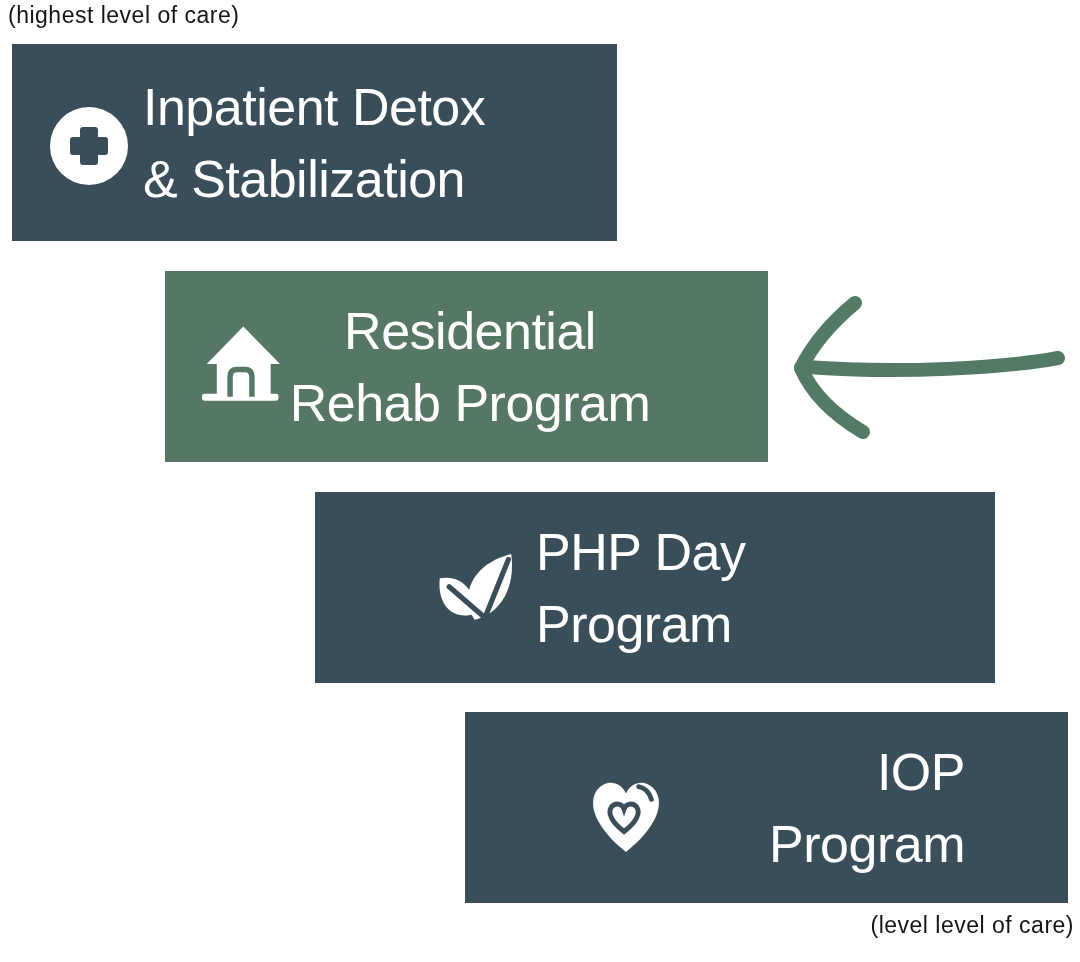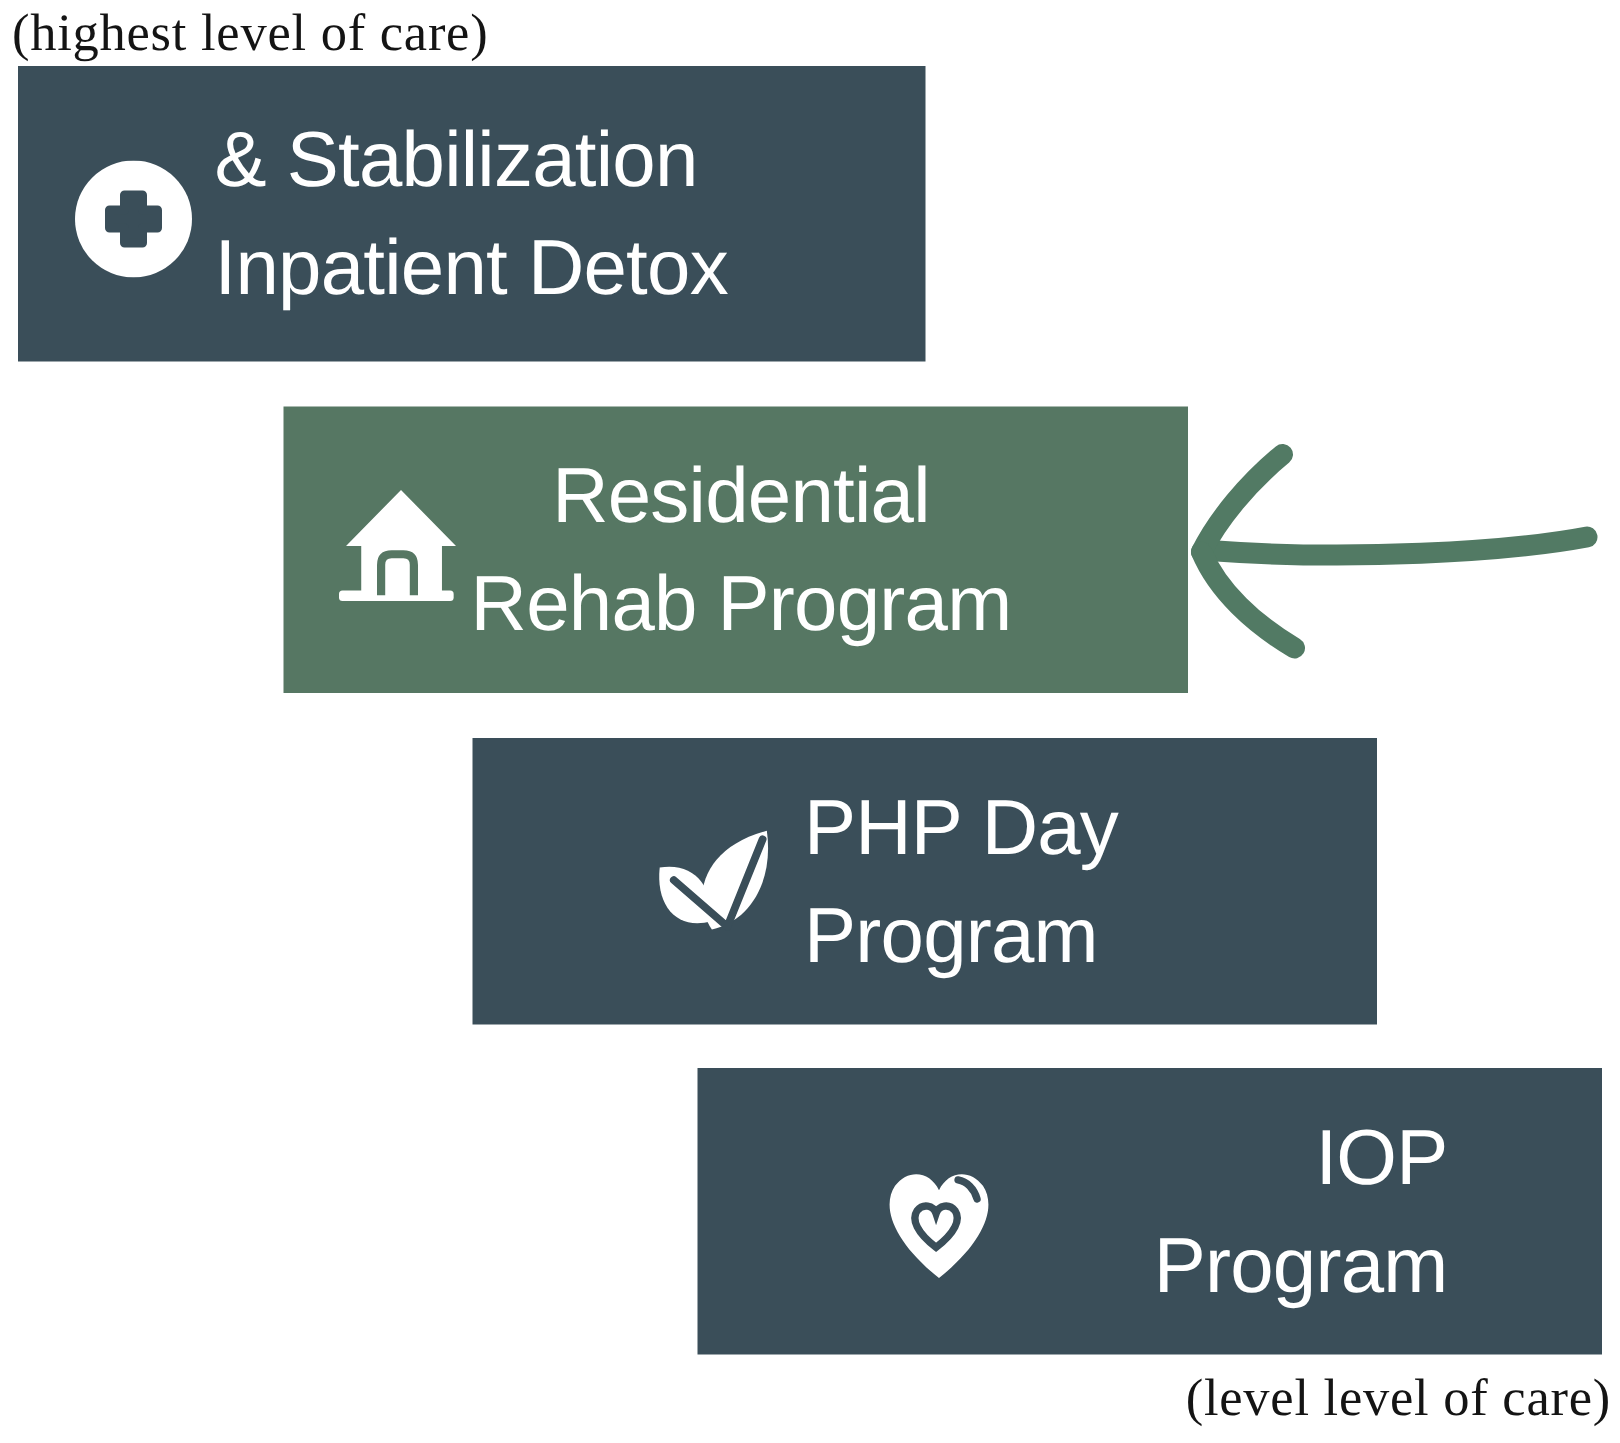--- a/index.html
+++ b/index.html
@@ -6,37 +6,36 @@
   .canvas {
     position: relative;
     width: 1080px;
     height: 962px;
     background: #ffffff;
     font-family: "Liberation Sans", sans-serif;
     overflow: hidden;
   }
   .care-label {
     position: absolute;
-    font-size: 35px;
+    font-size: 23px;
     color: var(--label-text, #141414);
     letter-spacing: 0.5px;
     white-space: nowrap;
-    font-family: Liberation Serif, serif;
   }
   .care-label.top { left: 8px; top: 2px; }
   .care-label.bottom { right: 6px; top: 912px; }
 
   .level-box {
     position: absolute;
     background: var(--dark-teal, #3A4E59);
   }
-  .level-box.highlight { background: var(--green, #567763); margin-left: 24px; }
+  .level-box.highlight { background: var(--green, #567763); }
   .box1 { left: 12px;  top: 44px;  width: 605px; height: 197px; }
   .box2 { left: 165px; top: 271px; width: 603px; height: 191px; }
-  .box3 { left: 315px; top: 492px; width: 603px; height: 191px; }
+  .box3 { left: 315px; top: 492px; width: 680px; height: 191px; }
   .box4 { left: 465px; top: 712px; width: 603px; height: 191px; }
 
   .box-icon { position: absolute; line-height: 0; }
   .box1 .box-icon { left: 38px;  top: 63px;  }
   .box2 .box-icon { left: 37px;  top: 54px;  }
   .box3 .box-icon { left: 106px; top: 60px;  }
   .box4 .box-icon { left: 120px; top: 58px;  }
 
   .box-text {
     position: absolute;
@@ -63,22 +62,22 @@
   <div class="care-label top">(highest level of care)</div>
 
   <div class="level-box box1">
     <span class="box-icon">
       <svg width="78" height="78" viewBox="0 0 78 78">
         <circle cx="39" cy="39" r="39" fill="#ffffff"></circle>
         <path d="M33 23 h12 v10 h10 v12 h-10 v10 h-12 v-10 h-10 v-12 h10 z" fill="var(--dark-teal,#3A4E59)" stroke="var(--dark-teal,#3A4E59)" stroke-width="6" stroke-linejoin="round"></path>
       </svg>
     </span>
     <div class="box-text">
+      <div>Inpatient Detox</div>
       <div>&amp; Stabilization</div>
-      <div>Inpatient Detox</div>
     </div>
   </div>
 
   <div class="level-box box2 highlight">
     <span class="box-icon">
       <svg width="78" height="82" viewBox="0 0 100 105">
         <path d="M53 2 L100 50 L88 50 L88 92 L19 92 L19 50 L6 50 Z" fill="#ffffff"></path>
         <rect x="0" y="88" width="98" height="9" rx="3" fill="#ffffff"></rect>
         <path d="M36 92 V66 Q36 57 45 57 H55 Q64 57 64 66 V92" fill="#ffffff" stroke="var(--green,#567763)" stroke-width="7"></path>
       </svg>

